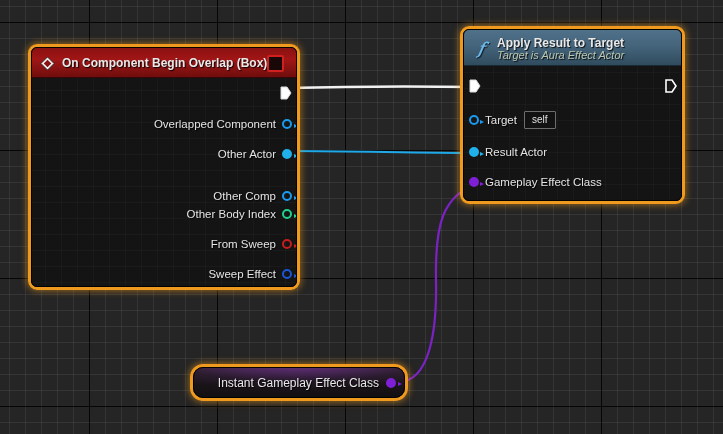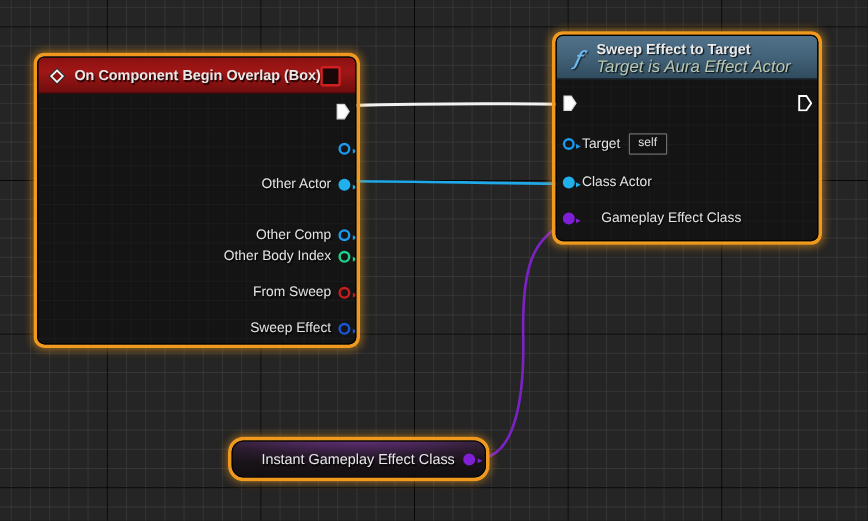--- a/index.html
+++ b/index.html
@@ -78,21 +78,21 @@
   }
   .title-text-main {
     color: #e9e9e9;
     font-size: 12px;
     font-weight: bold;
     text-shadow: 1px 1px 1px rgba(0,0,0,0.85);
     white-space: nowrap;
   }
   .title-text-sub {
     color: #b9c6b2;
-    font-size: 14px;
+    font-size: 11px;
     font-style: italic;
     text-shadow: 1px 1px 1px rgba(0,0,0,0.85);
     white-space: nowrap;
     margin-top: -1px;
   }
   .title-stack { display: flex; flex-direction: column; justify-content: center; }
 
   
   .diamond-icon {
     width: 15px; height: 15px;
@@ -237,20 +237,21 @@
         <span class="delegate-icon"></span>
       </div>
 
       <div class="pin-row out" style="top:37px;">
         <svg class="pin-exec" viewBox="0 0 12 14">
           <polygon points="1,1 7,1 11,7 7,13 1,13" fill="#ffffff" stroke="#d9d9d9" stroke-width="1"></polygon>
         </svg>
       </div>
 
       <div class="pin-row out" style="top:68px;">
+        <span class="pin-label">Overlapped Component</span>
         <span class="pin-circle hollow" style="color:#1a9bf0;"></span>
       </div>
       <div class="pin-row out" style="top:98px;justify-content:space-between;">
         <span class="pin-label">Other Actor</span>
         <span class="pin-circle solid" style="color:#20b0ec;"></span>
       </div>
       <div class="pin-row out" style="top:140px;">
         <span class="pin-label">Other Comp</span>
         <span class="pin-circle hollow" style="color:#1a9bf0;"></span>
       </div>
@@ -269,21 +270,21 @@
 
     </div>
   </div>
 
   <div class="node selected" style="left:460px; top:26px; width:225px; height:178px;">
     <div class="node-inner">
 
       <div class="title-func">
         <span class="f-icon">𝑓</span>
         <span class="title-stack">
-          <span class="title-text-main">Sweep Effect to Target</span>
+          <span class="title-text-main">Apply Result to Target</span>
           <span class="title-text-sub">Target is Aura Effect Actor</span>
         </span>
       </div>
 
       <div class="pin-row in" style="top:48px;">
         <svg class="pin-exec" viewBox="0 0 12 14">
           <polygon points="1,1 7,1 11,7 7,13 1,13" fill="#ffffff" stroke="#d9d9d9" stroke-width="1"></polygon>
         </svg>
       </div>
 
@@ -293,23 +294,23 @@
         </svg>
       </div>
 
       <div class="pin-row in" style="top:82px;">
         <span class="pin-circle hollow" style="color:#1a9bf0;"></span>
         <span class="pin-label">Target</span>
         <span class="self-box">self</span>
       </div>
       <div class="pin-row in" style="top:114px;">
         <span class="pin-circle solid" style="color:#20b0ec;"></span>
-        <span class="pin-label">Class Actor</span>
-      </div>
-      <div class="pin-row in" style="top:144px;gap:16px;">
+        <span class="pin-label">Result Actor</span>
+      </div>
+      <div class="pin-row in" style="top:144px;">
         <span class="pin-circle solid" style="color:#7f1fd6;"></span>
         <span class="pin-label">Gameplay Effect Class</span>
       </div>
 
     </div>
   </div>
 
   <div class="var-node" style="left:190px; top:364px; width:218px; height:37px;">
     <div class="var-inner">
       <span class="var-label">Instant Gameplay Effect Class</span>

